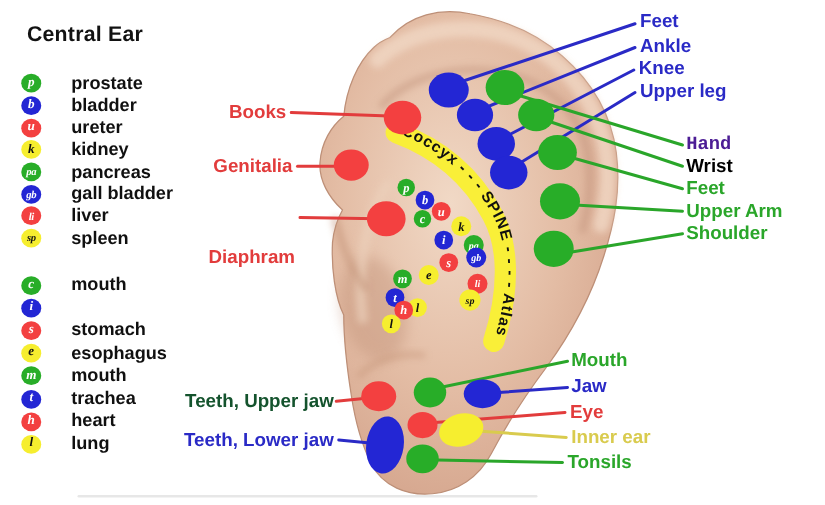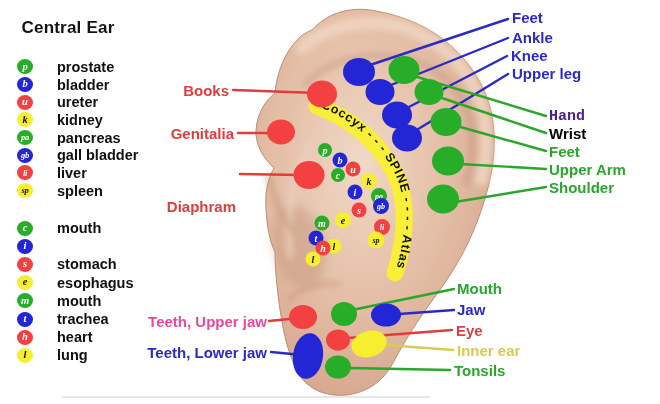--- a/index.html
+++ b/index.html
@@ -256,21 +256,21 @@
       <div class="lrow">
         <span class="sw" style="background: rgb(246, 238, 47); color: rgb(17, 17, 17);">l</span>
         <span class="ltext">lung</span>
       </div>
     </div>
 
   <div id="labels-layer">
       <div class="mapLabel" style="color: rgb(226, 60, 60); top: 90px; right: 431px;">Books</div>
       <div class="mapLabel" style="color: rgb(226, 60, 60); top: 133px; right: 426px;">Genitalia</div>
       <div class="mapLabel" style="color: rgb(226, 60, 60); top: 173px; right: 424px; margin-top: 33px;">Diaphram</div>
-      <div class="mapLabel" style="color: #ec4899; top: 321px; right: 393px;">Teeth, Upper jaw</div>
+      <div class="mapLabel" style="color: #14532d; top: 321px; right: 393px;">Teeth, Upper jaw</div>
       <div class="mapLabel" style="color: rgb(42, 42, 198); top: 352px; right: 393px;">Teeth, Lower jaw</div>
       <div class="mapLabel" style="color: rgb(42, 42, 198); top: 17px; left: 512px;">Feet</div>
       <div class="mapLabel" style="color: rgb(42, 42, 198); top: 37px; left: 512px;">Ankle</div>
       <div class="mapLabel" style="color: rgb(42, 42, 198); top: 55px; left: 511px;">Knee</div>
       <div class="mapLabel" style="color: rgb(42, 42, 198); top: 73px; left: 512px;">Upper leg</div>
       <div class="mapLabel" style="color: #4c1d95; top: 116px; left: 549px; font-family: Liberation Mono, monospace;">Hand</div>
       <div class="mapLabel" style="color: #000000; top: 133px; left: 549px;">Wrist</div>
       <div class="mapLabel" style="color: rgb(42, 166, 42); top: 151px; left: 549px;">Feet</div>
       <div class="mapLabel" style="color: rgb(42, 166, 42); top: 169px; left: 549px;">Upper Arm</div>
       <div class="mapLabel" style="color: rgb(42, 166, 42); top: 187px; left: 549px;">Shoulder</div>

